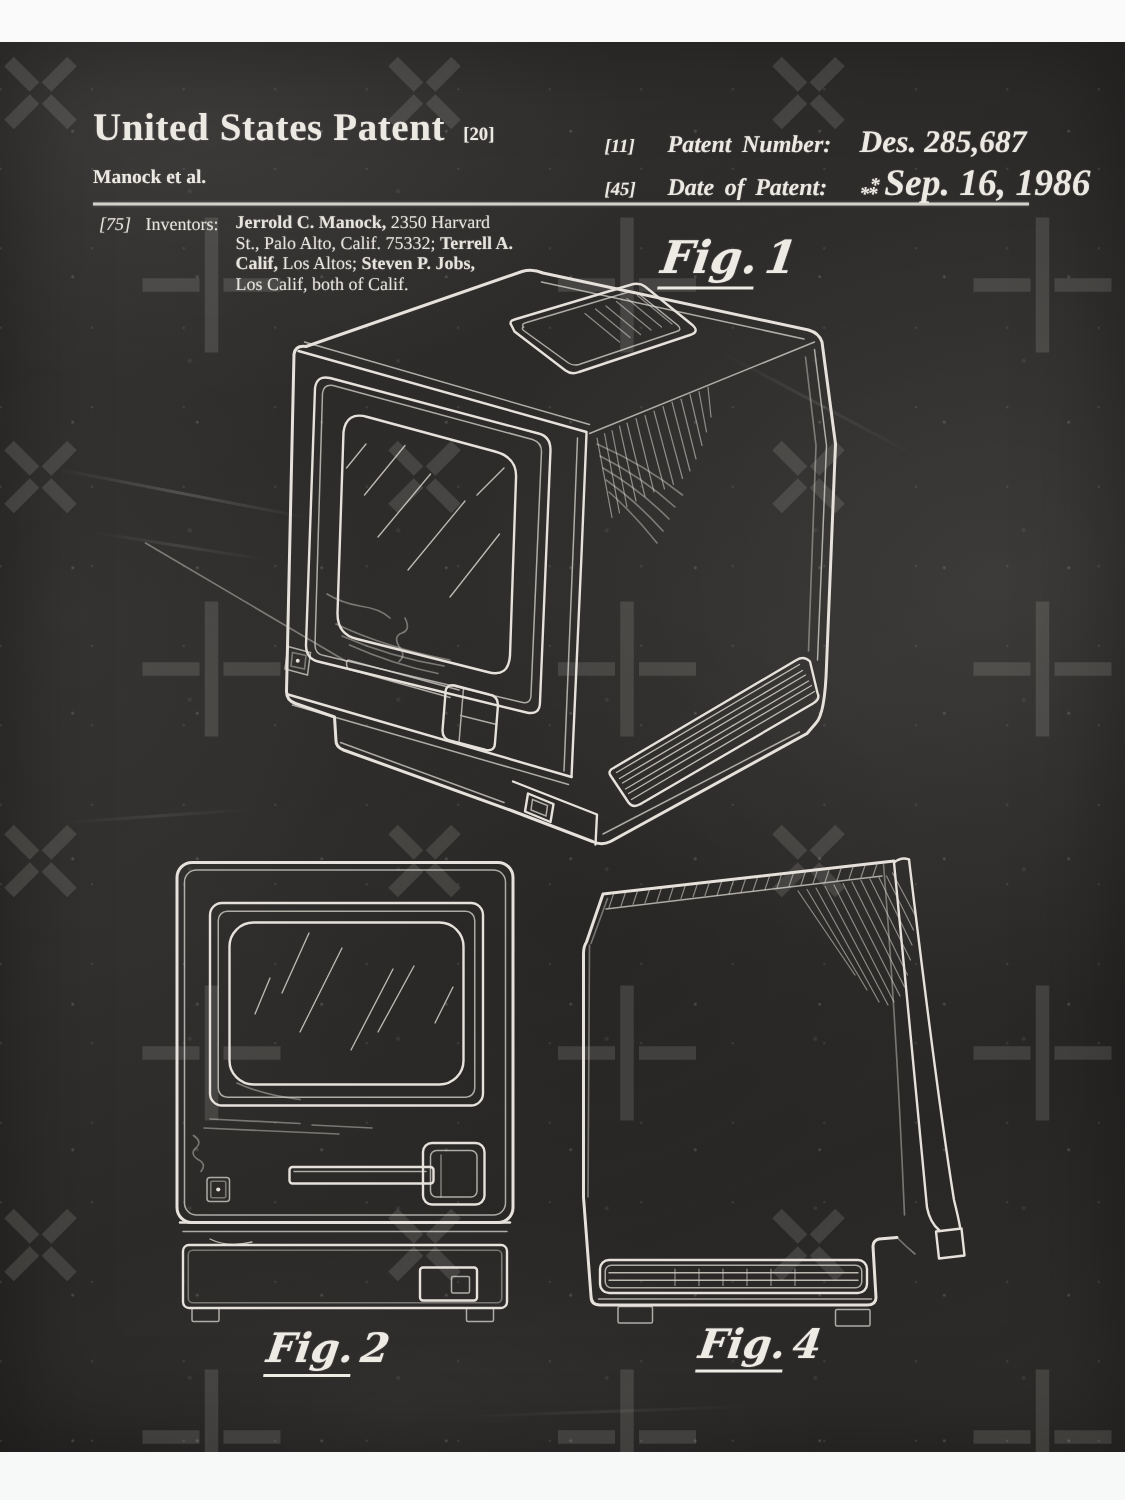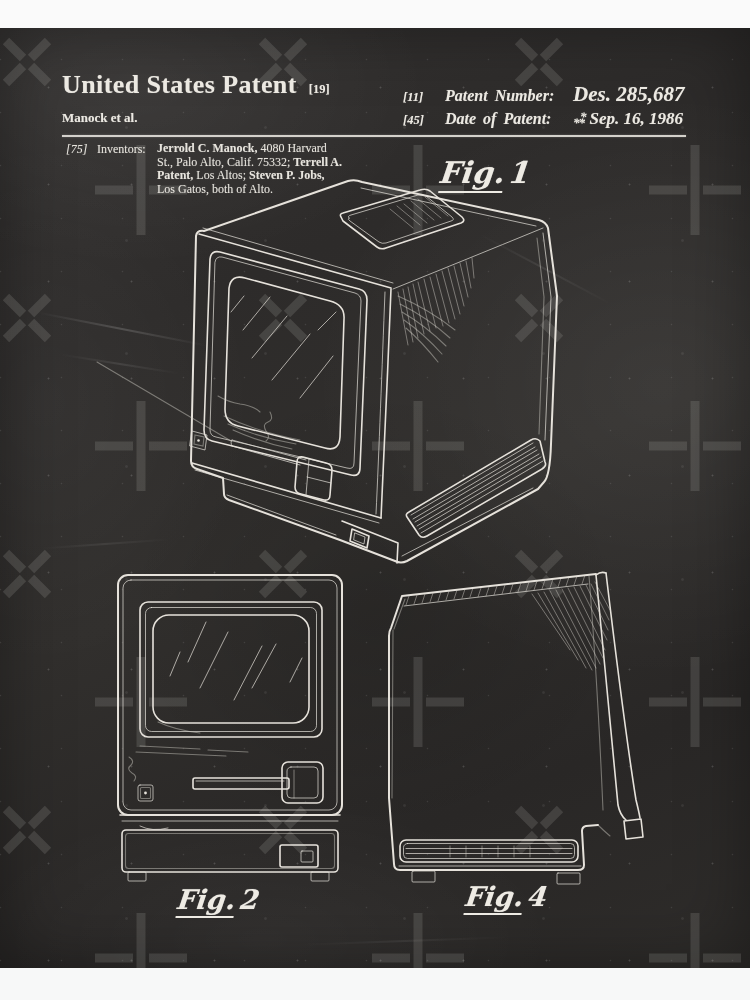--- a/index.html
+++ b/index.html
@@ -26,21 +26,21 @@
   .streak{position:absolute;border-radius:2px;pointer-events:none;}
   .wm{position:absolute;inset:0;}
   .txt{position:absolute;color:#ece9e2;text-shadow:0 0 1px rgba(255,255,255,.35);}
   .title{left:62px;top:42px;font-size:26px;font-weight:bold;letter-spacing:.4px;}
   .title .code{font-size:12.5px;font-weight:bold;margin-left:12px;letter-spacing:0;}
   .party{left:62px;top:82px;font-size:13px;font-weight:bold;}
   .refrow{position:absolute;left:403px;font-weight:bold;white-space:nowrap;font-style:italic;}
   .refrow .code{font-size:12.5px;display:inline-block;width:42px;font-weight:bold;}
   .refrow .lbl{font-size:16px;word-spacing:3px;display:inline-block;width:128px;}
   .row1{top:54px;} .row1 .val{font-size:21px;}
-  .row2{top:81px;} .row2 .val{font-size:17px;}
+  .row2{top:81px;} .row2 .val{font-size:25px;}
   .stars{display:inline-block;vertical-align:-3px;line-height:6px;font-size:13px;
          margin-right:3px;text-align:left;}
   .stars .s1{display:block;margin-left:7px;}
   .stars .s2{display:block;letter-spacing:-1px;}
   .rule{position:absolute;left:62px;top:107px;width:624px;height:2px;background:#e2dfd9;
         opacity:.92;box-shadow:0 0 2px rgba(255,255,255,.3);}
   .inv{position:absolute;left:66px;top:114px;font-size:12px;color:#e7e4dd;width:330px;
        text-shadow:0 0 1px rgba(255,255,255,.3);}
   .inv .ref{position:absolute;left:0;top:0;font-style:italic;}
   .inv .lbl{position:absolute;left:31px;top:0;}
@@ -107,40 +107,40 @@
     </svg>
 
     <div class="grain"></div>
 
     <div class="streak" style="left:36px;top:300px;width:172px;height:2px;transform:rotate(11deg);background:linear-gradient(90deg,transparent,rgba(255,255,255,.16),transparent);"></div>
     <div class="streak" style="left:60px;top:335px;width:120px;height:2px;transform:rotate(9deg);background:linear-gradient(90deg,transparent,rgba(255,255,255,.09),transparent);"></div>
     <div class="streak" style="left:470px;top:240px;width:150px;height:2px;transform:rotate(28deg);background:linear-gradient(90deg,transparent,rgba(255,255,255,.08),transparent);"></div>
     <div class="streak" style="left:40px;top:515px;width:130px;height:2px;transform:rotate(-4deg);background:linear-gradient(90deg,transparent,rgba(255,255,255,.07),transparent);"></div>
     <div class="streak" style="left:300px;top:912px;width:210px;height:2px;transform:rotate(-2deg);background:linear-gradient(90deg,transparent,rgba(255,255,255,.06),transparent);"></div>
 
-    <div class="txt title"><span>United States Patent</span><span class="code">[19]</span></div>
+    <div class="txt title"><span>United States Patent</span><span class="code">[20]</span></div>
     <div class="txt party">Manock et al.</div>
 
     <div class="txt refrow row1">
       <span class="code">[11]</span><span class="lbl">Patent Number:</span><span class="val">Des. 285,687</span>
     </div>
     <div class="txt refrow row2">
       <span class="code">[45]</span><span class="lbl">Date of Patent:</span><span class="stars"><span class="s1">*</span><span class="s2">**</span></span><span class="val">Sep. 16, 1986</span>
     </div>
 
     <div class="rule"></div>
 
     <div class="inv">
       <span class="ref">[75]</span>
       <span class="lbl">Inventors:</span>
       <div class="blk">
-        <b>Jerrold C. Manock,</b><span> 4080 Harvard</span><br>
+        <b>Jerrold C. Manock,</b><span> 2350 Harvard</span><br>
         <span>St., Palo Alto, Calif. 75332; </span><b>Terrell A.</b><br>
-        <b>Patent,</b><span> Los Altos; </span><b>Steven P. Jobs,</b><br>
-        <span>Los Gatos, both of Alto.</span>
+        <b>Calif,</b><span> Los Altos; </span><b>Steven P. Jobs,</b><br>
+        <span>Los Calif, both of Calif.</span>
       </div>
     </div>
 
     <div class="figlabel fl1"><span class="w">Fig.</span><span class="n">1</span></div>
     <div class="figlabel fl2"><span class="w">Fig.</span><span class="n">2</span></div>
     <div class="figlabel fl4"><span class="w">Fig.</span><span class="n">4</span></div>
 
     <svg class="fig" style="left:150px;top:142px;" width="495" height="425" viewBox="150 170 495 425">
       <g>
         <path class="ln" style="stroke-width:2" d="M196 236 Q197 230 204 231 L348 181 Q355 179 362 182 L539 220 Q546 222 548 228 L557 296 L551 444 Q550 476 544 482 L538 489 L407 561 Q401 564 395 561 L340 540 L229 500 Q224 498 224 494 L223 478 L197 469 Q191 467 191 461 Z"></path>

